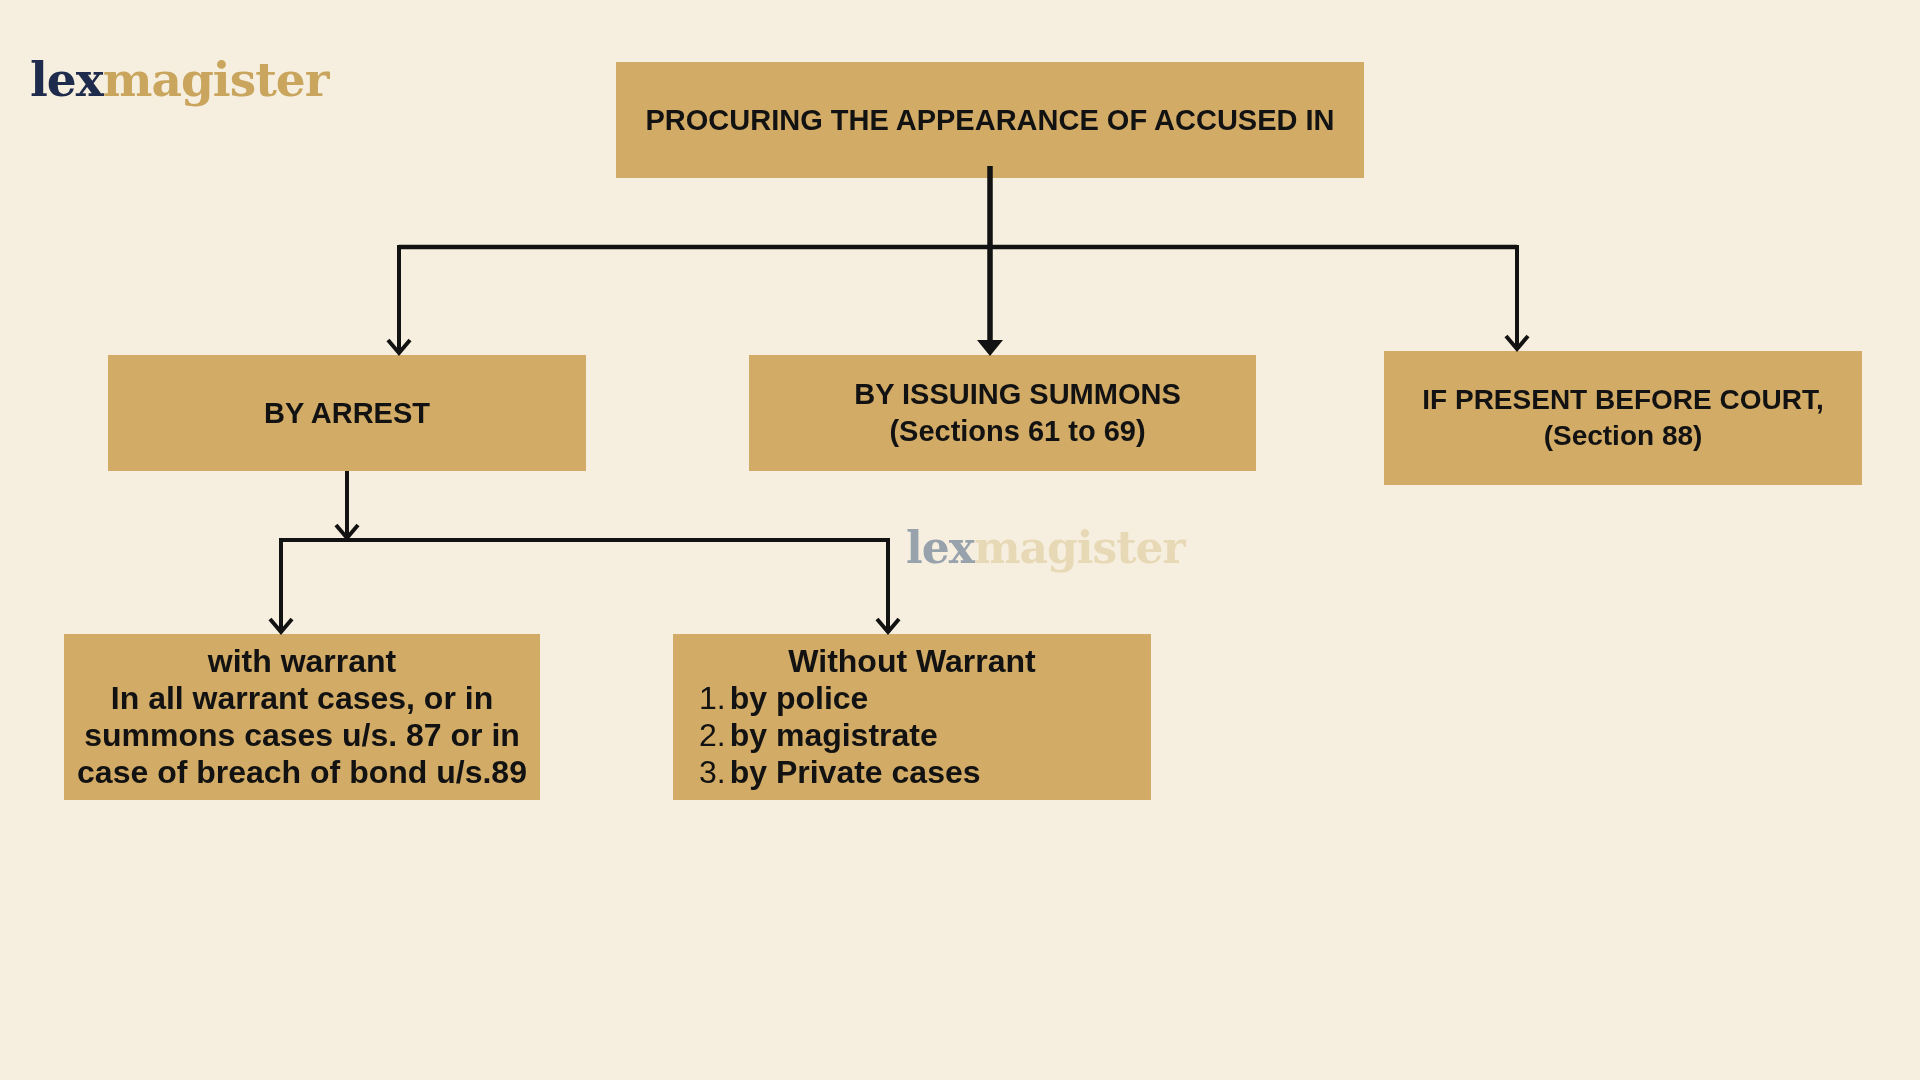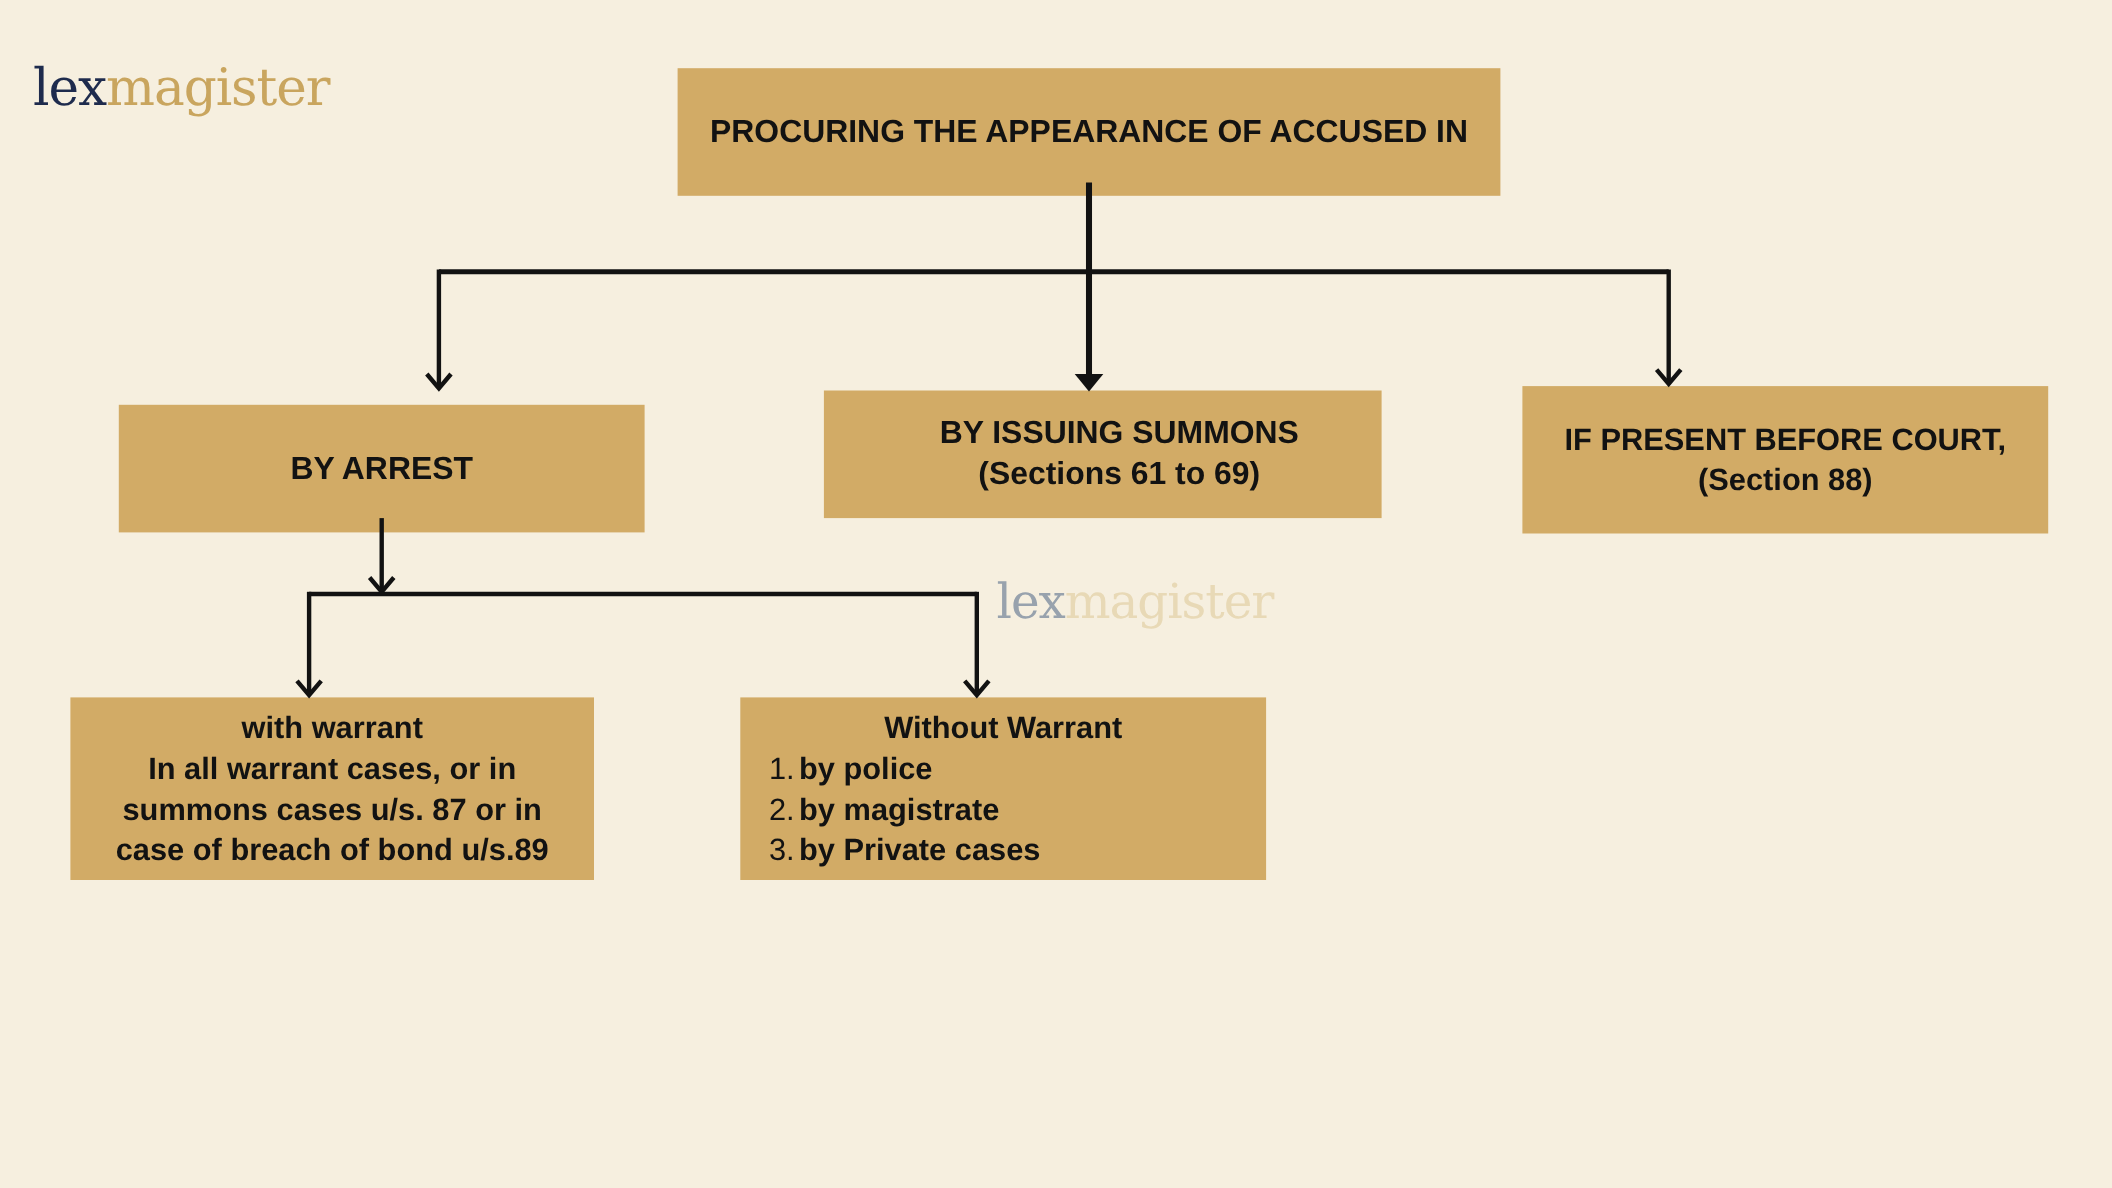--- a/index.html
+++ b/index.html
@@ -12,35 +12,35 @@
     position:absolute;
     background:#d2ab66;
     color:#121212;
     display:flex;flex-direction:column;justify-content:center;align-items:center;
     text-align:center;
     font-weight:bold;
   }
   .node .ln{display:block;width:100%;}
   .fs29{font-size:29px;line-height:37px;}
   .fs28{font-size:28px;line-height:36px;}
-  .fs28b{font-size:28px;line-height:37px;}
+  .fs28b{font-size:32px;line-height:37px;}
   #node-root            {left:616px;top:50px;width:748px;height:116px;margin-top:12px;}
-  #node-arrest          {left:108px;top:368px;width:478px;height:116px;}
+  #node-arrest          {left:108px;top:355px;width:478px;height:116px;}
   #node-summons         {left:749px;top:355px;width:477px;height:116px;padding-left:30px;}
   #node-bond            {left:1384px;top:351px;width:478px;height:134px;align-items:center;}
   #node-with-warrant    {left:64px;top:634px;width:476px;height:166px;}
   #node-without-warrant {left:673px;top:634px;width:478px;height:166px;align-items:flex-start;}
   #node-without-warrant .wtitle{text-align:center;}
   .olist{padding-left:26px;text-align:left;}
   .olist .row{display:flex;align-items:baseline;}
   .olist .num{font-weight:normal;margin-right:4px;}
   .brand{
     position:absolute;
     font-family:"DejaVu Serif", serif;
-    font-weight:normal;
+    font-weight:bold;
     letter-spacing:-1px;
     white-space:nowrap;
   }
   #logo-top{left:30px;top:52px;font-size:47px;}
   #logo-top .p1{color:#1e2b4d;}
   #logo-top .p2{color:#c9a55e;}
   #watermark-mid{left:906px;top:522px;font-size:44px;opacity:0.9;}
   #watermark-mid .p1{color:#8e9aa8;}
   #watermark-mid .p2{color:#e7d7b2;}
   #connectors{position:absolute;left:0;top:0;pointer-events:none;}

